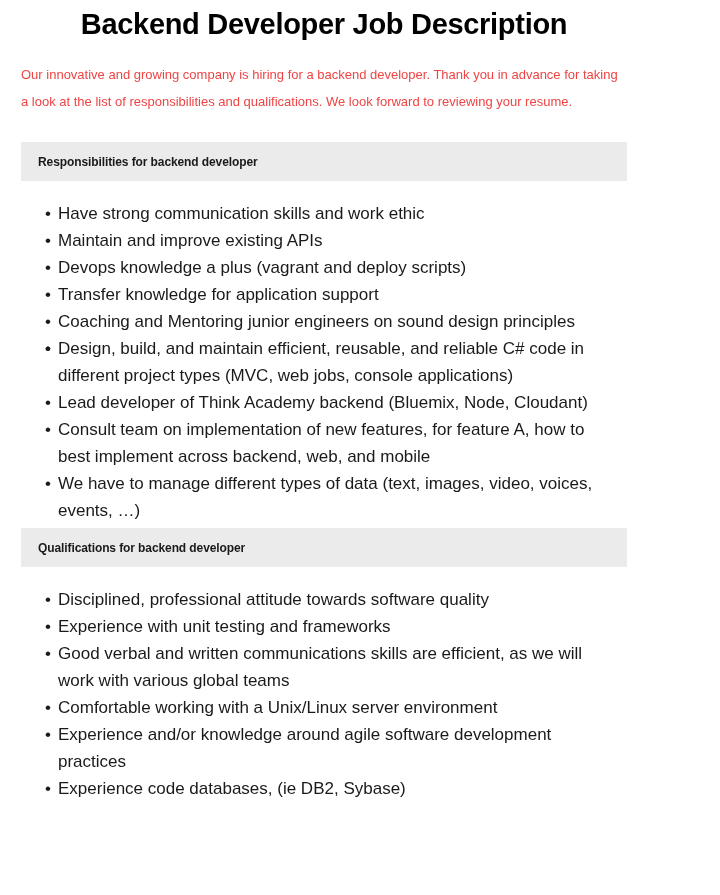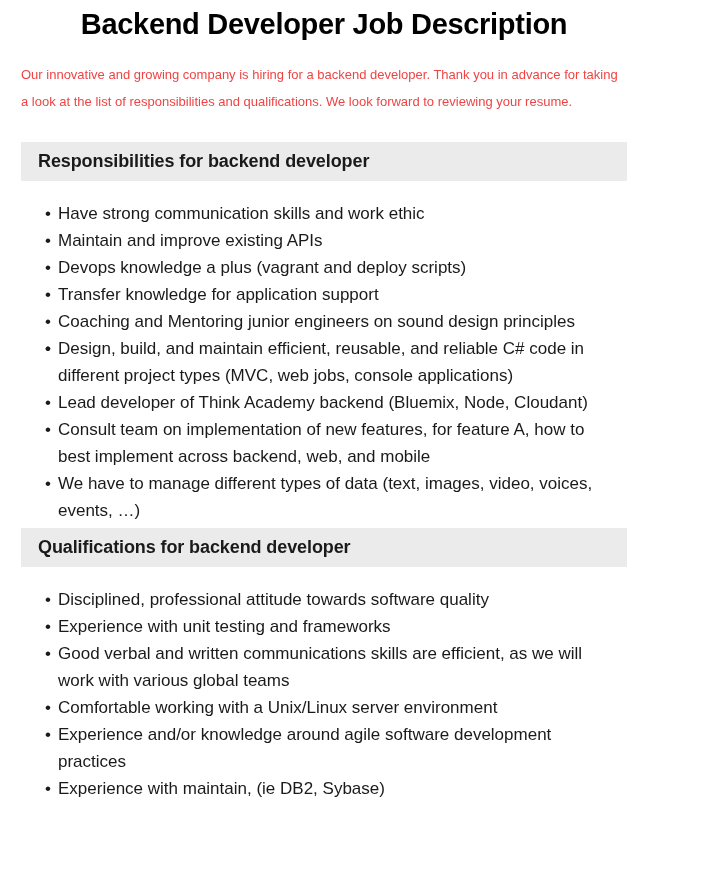--- a/index.html
+++ b/index.html
@@ -42,21 +42,21 @@
   .section {
     margin-top: 0;
   }
   .section-header {
     background: #ebebeb;
     height: 39px;
     display: flex;
     align-items: center;
     padding-left: 17px;
     box-sizing: border-box;
-    font-size: 18px;
+    font-size: 12px;
     font-weight: bold;
     color: #1a1a1a;
     letter-spacing: -0.1px;
   }
   .section-1 .section-header { margin-top: 27px; }
   .section-2 .section-header { margin-top: 4px; }
   .bullet-list {
     list-style: none;
     margin: 0;
     padding: 0;
@@ -105,17 +105,17 @@
   </div>
 
   <div class="section section-2">
     <div class="section-header">Qualifications for backend developer</div>
     <ul class="bullet-list" id="list-1">
         <li><span class="dot">•</span><span>Disciplined, professional attitude towards software quality</span></li>
         <li><span class="dot">•</span><span>Experience with unit testing and frameworks</span></li>
         <li><span class="dot">•</span><span>Good verbal and written communications skills are efficient, as we will work with various global teams</span></li>
         <li><span class="dot">•</span><span>Comfortable working with a Unix/Linux server environment</span></li>
         <li><span class="dot">•</span><span>Experience and/or knowledge around agile software development practices</span></li>
-        <li><span class="dot">•</span><span>Experience with maintain, (ie DB2, Sybase)</span></li>
+        <li><span class="dot">•</span><span>Experience code databases, (ie DB2, Sybase)</span></li>
       </ul>
   </div>
 
 </div>
 
 </body></html>

